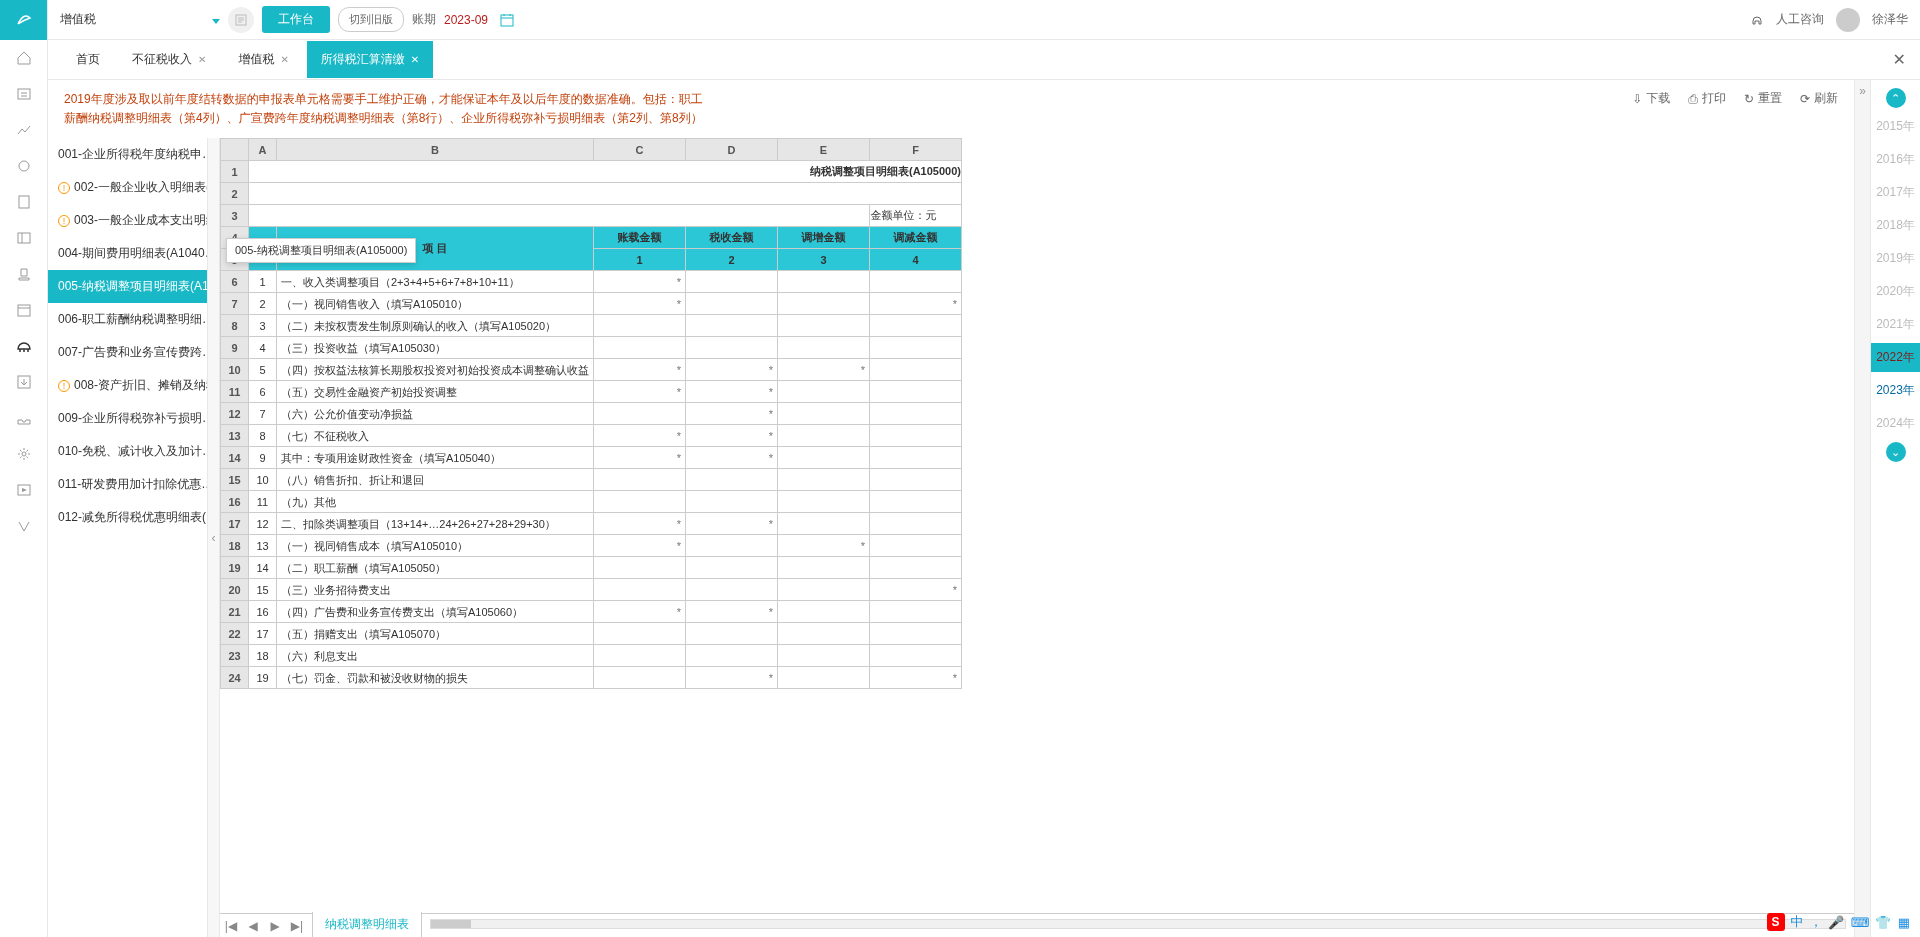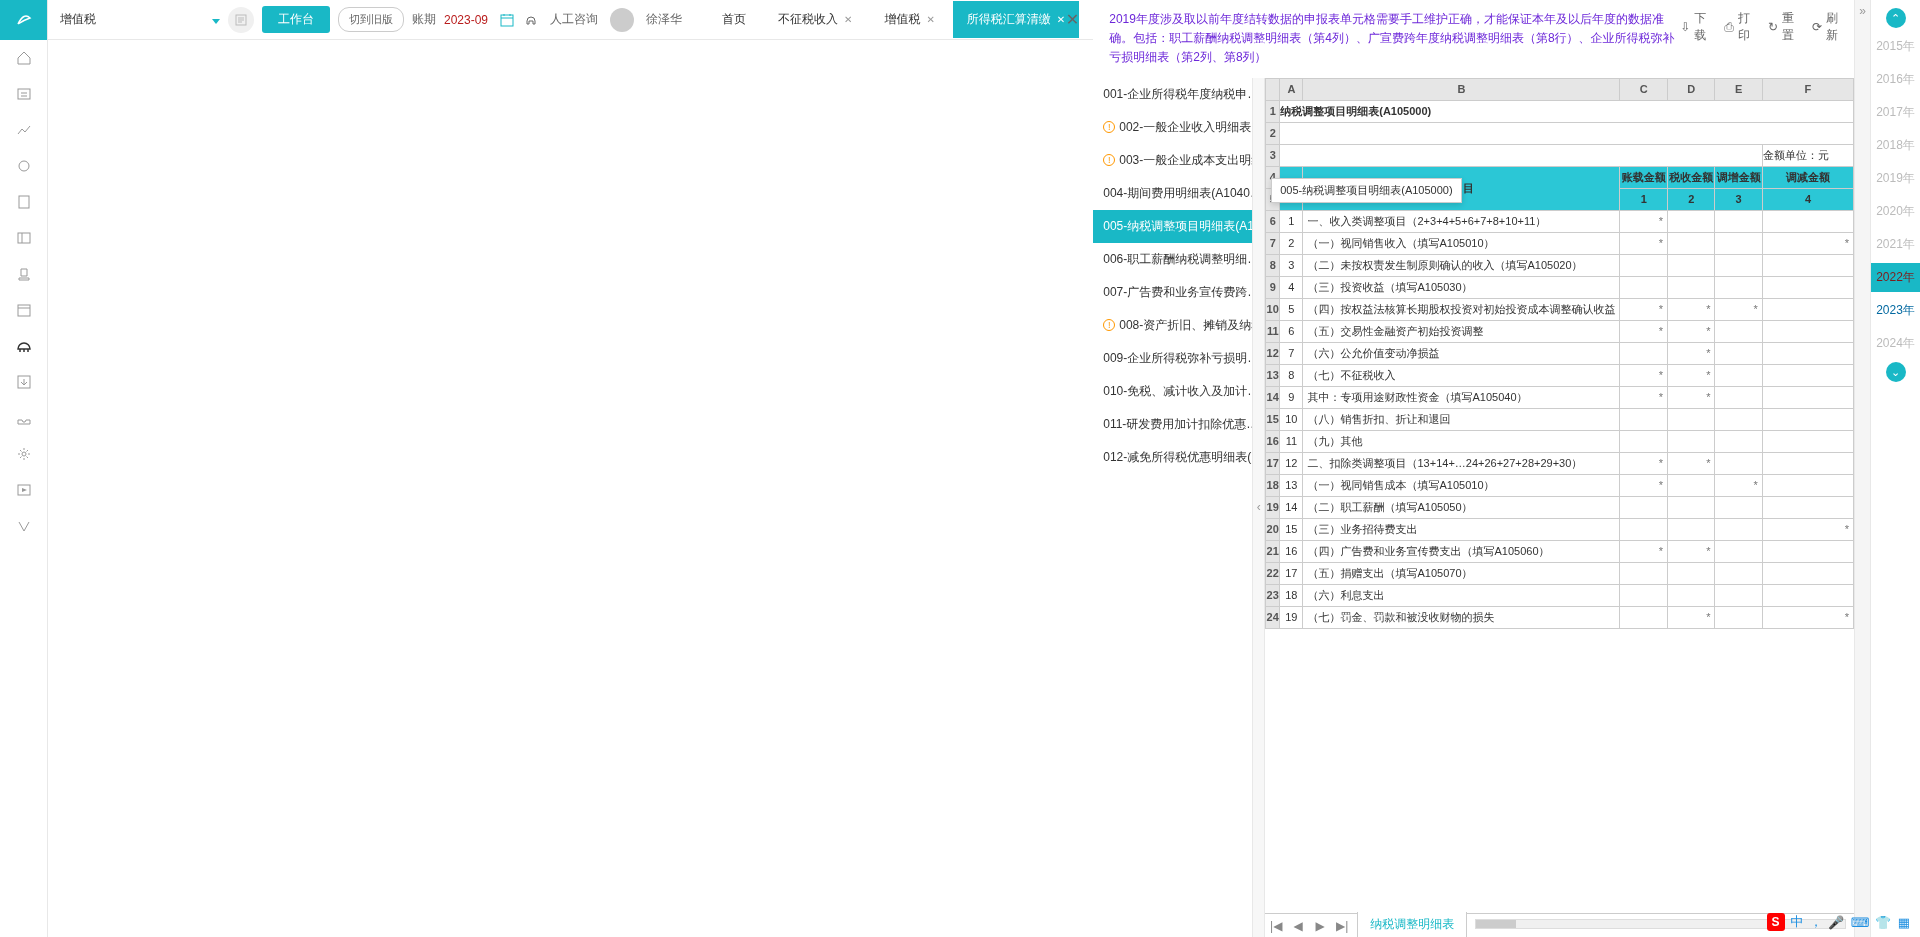--- a/index.html
+++ b/index.html
@@ -2,21 +2,21 @@
 <html><head>
 <meta charset="utf-8">
 <style>
 * { margin: 0; padding: 0; box-sizing: border-box; }
 body { font-family: "Microsoft YaHei", Arial, sans-serif; font-size: 12px; color: #333; background: #fff; overflow: hidden; }
 .app { display: flex; height: 100vh; }
 .sidebar { width: 48px; background: #fff; border-right: 1px solid #e8e8e8; display: flex; flex-direction: column; }
 .sidebar-logo { height: 40px; background: #19b8c6; display: flex; align-items: center; justify-content: center; color: #fff; }
 .sidebar-item { height: 36px; display: flex; align-items: center; justify-content: center; color: #999; cursor: pointer; }
 .sidebar-item.active { color: #333; }
-.main { flex: 1; display: flex; min-width: 0; }
+.main { flex: 1; display: flex; flex-direction: column; min-width: 0; }
 .topbar { height: 40px; display: flex; align-items: center; padding: 0 12px; border-bottom: 1px solid #e8e8e8; gap: 10px; }
 .breadcrumb { display: flex; align-items: center; gap: 8px; color: #666; flex: 1; }
 .breadcrumb-select { color: #333; min-width: 160px; display: flex; align-items: center; justify-content: space-between; }
 .chevron-down::after { content: ''; display: inline-block; width: 0; height: 0; border-left: 4px solid transparent; border-right: 4px solid transparent; border-top: 5px solid #19b8c6; margin-left: 6px; }
 .btn-icon-circle { width: 26px; height: 26px; border-radius: 50%; background: #f0f0f0; display: flex; align-items: center; justify-content: center; color: #bbb; }
 .btn-workstation { background: #19b8c6; color: #fff; padding: 5px 16px; border-radius: 3px; cursor: pointer; }
 .btn-oldversion { border: 1px solid #ccc; padding: 4px 10px; border-radius: 11px; cursor: pointer; font-size: 11px; }
 .period-label { color: #666; }
 .period-value { color: #b91c1c; }
 .calendar-icon { color: #19b8c6; margin-left: 4px; }
@@ -24,40 +24,40 @@
 .user-avatar { width: 24px; height: 24px; border-radius: 50%; background: #ccc; display: inline-block; }
 .tabs { height: 40px; display: flex; align-items: center; padding: 0 14px; border-bottom: 1px solid #e8e8e8; gap: 4px; position: relative; }
 .tab { padding: 10px 14px; cursor: pointer; color: #333; display: flex; align-items: center; gap: 6px; }
 .tab.active { background: #19b8c6; color: #fff; }
 .tab-close { font-size: 10px; color: #999; }
 .tab.active .tab-close { color: #fff; }
 .tabs-close-all { position: absolute; right: 14px; top: 10px; font-size: 16px; cursor: pointer; color: #666; }
 .content { flex: 1; display: flex; min-height: 0; }
 .content-main { flex: 1; display: flex; flex-direction: column; min-width: 0; }
 .alert-bar { padding: 10px 16px; display: flex; align-items: flex-start; justify-content: space-between; }
-.alert-text { color: #6d28d9; font-size: 12px; line-height: 1.6; max-width: 640px; }
+.alert-text { color: #c2410c; font-size: 12px; line-height: 1.6; max-width: 640px; }
 .toolbar { display: flex; gap: 18px; color: #666; }
 .toolbar-btn { cursor: pointer; display: flex; align-items: center; gap: 4px; }
 .body-row { flex: 1; display: flex; min-height: 0; }
 .form-nav { width: 160px; border-right: 1px solid #e8e8e8; overflow-y: auto; }
 .form-nav-item { padding: 8px 10px; cursor: pointer; white-space: nowrap; overflow: hidden; text-overflow: ellipsis; display: flex; align-items: center; gap: 4px; }
 .form-nav-item.active { background: #19b8c6; color: #fff; }
 .warn-dot { width: 12px; height: 12px; border-radius: 50%; border: 1px solid #ff9800; color: #ff9800; font-size: 9px; display: inline-flex; align-items: center; justify-content: center; flex-shrink: 0; }
 .collapse-handle { width: 12px; background: #f7f7f7; display: flex; align-items: center; justify-content: center; cursor: pointer; color: #999; border-right: 1px solid #e8e8e8; }
 .sheet-wrap { flex: 1; display: flex; flex-direction: column; position: relative; min-width: 0; }
 .sheet-scroll { flex: 1; overflow: auto; }
 table.sheet { border-collapse: collapse; table-layout: fixed; }
 table.sheet th, table.sheet td { border: 1px solid #ccc; font-size: 11px; height: 22px; overflow: hidden; text-overflow: ellipsis; white-space: nowrap; }
 .corner { background: #e6e6e6; width: 28px; }
 .colA { width: 28px; }
 .colB { width: 244px; }
 .colC, .colD, .colE, .colF { width: 92px; }
 .col-head { background: #e6e6e6; text-align: center; color: #555; }
 .row-head { background: #e6e6e6; text-align: center; color: #555; }
-.title-row td { height: 30px; font-size: 14px; text-align: left; font-weight: bold; }
+.title-row td { height: 30px; font-size: 14px; text-align: right; font-weight: bold; }
 .unit-cell { text-align: center; padding-right: 24px; }
 .teal { background: #2bc7d6; text-align: center; font-weight: bold; color: #333; }
 .num-cell { text-align: center; }
 .label-cell { text-align: left; padding: 2px 4px; white-space: normal; line-height: 1.3; }
 .val-cell { text-align: right; padding-right: 4px; color: #777; font-size: 10px; }
 .sheet-tabs { display: flex; align-items: center; border-top: 1px solid #ccc; height: 24px; }
 .sheet-nav-btn { width: 22px; text-align: center; color: #888; cursor: pointer; }
 .sheet-tab { border: 1px solid #ccc; border-top: none; padding: 4px 12px; margin-left: 4px; background: #fff; }
 .sheet-tab.active { color: #19b8c6; border-bottom: 2px solid #fff; }
 .hscroll { flex: 1; height: 14px; margin: 0 8px; }

